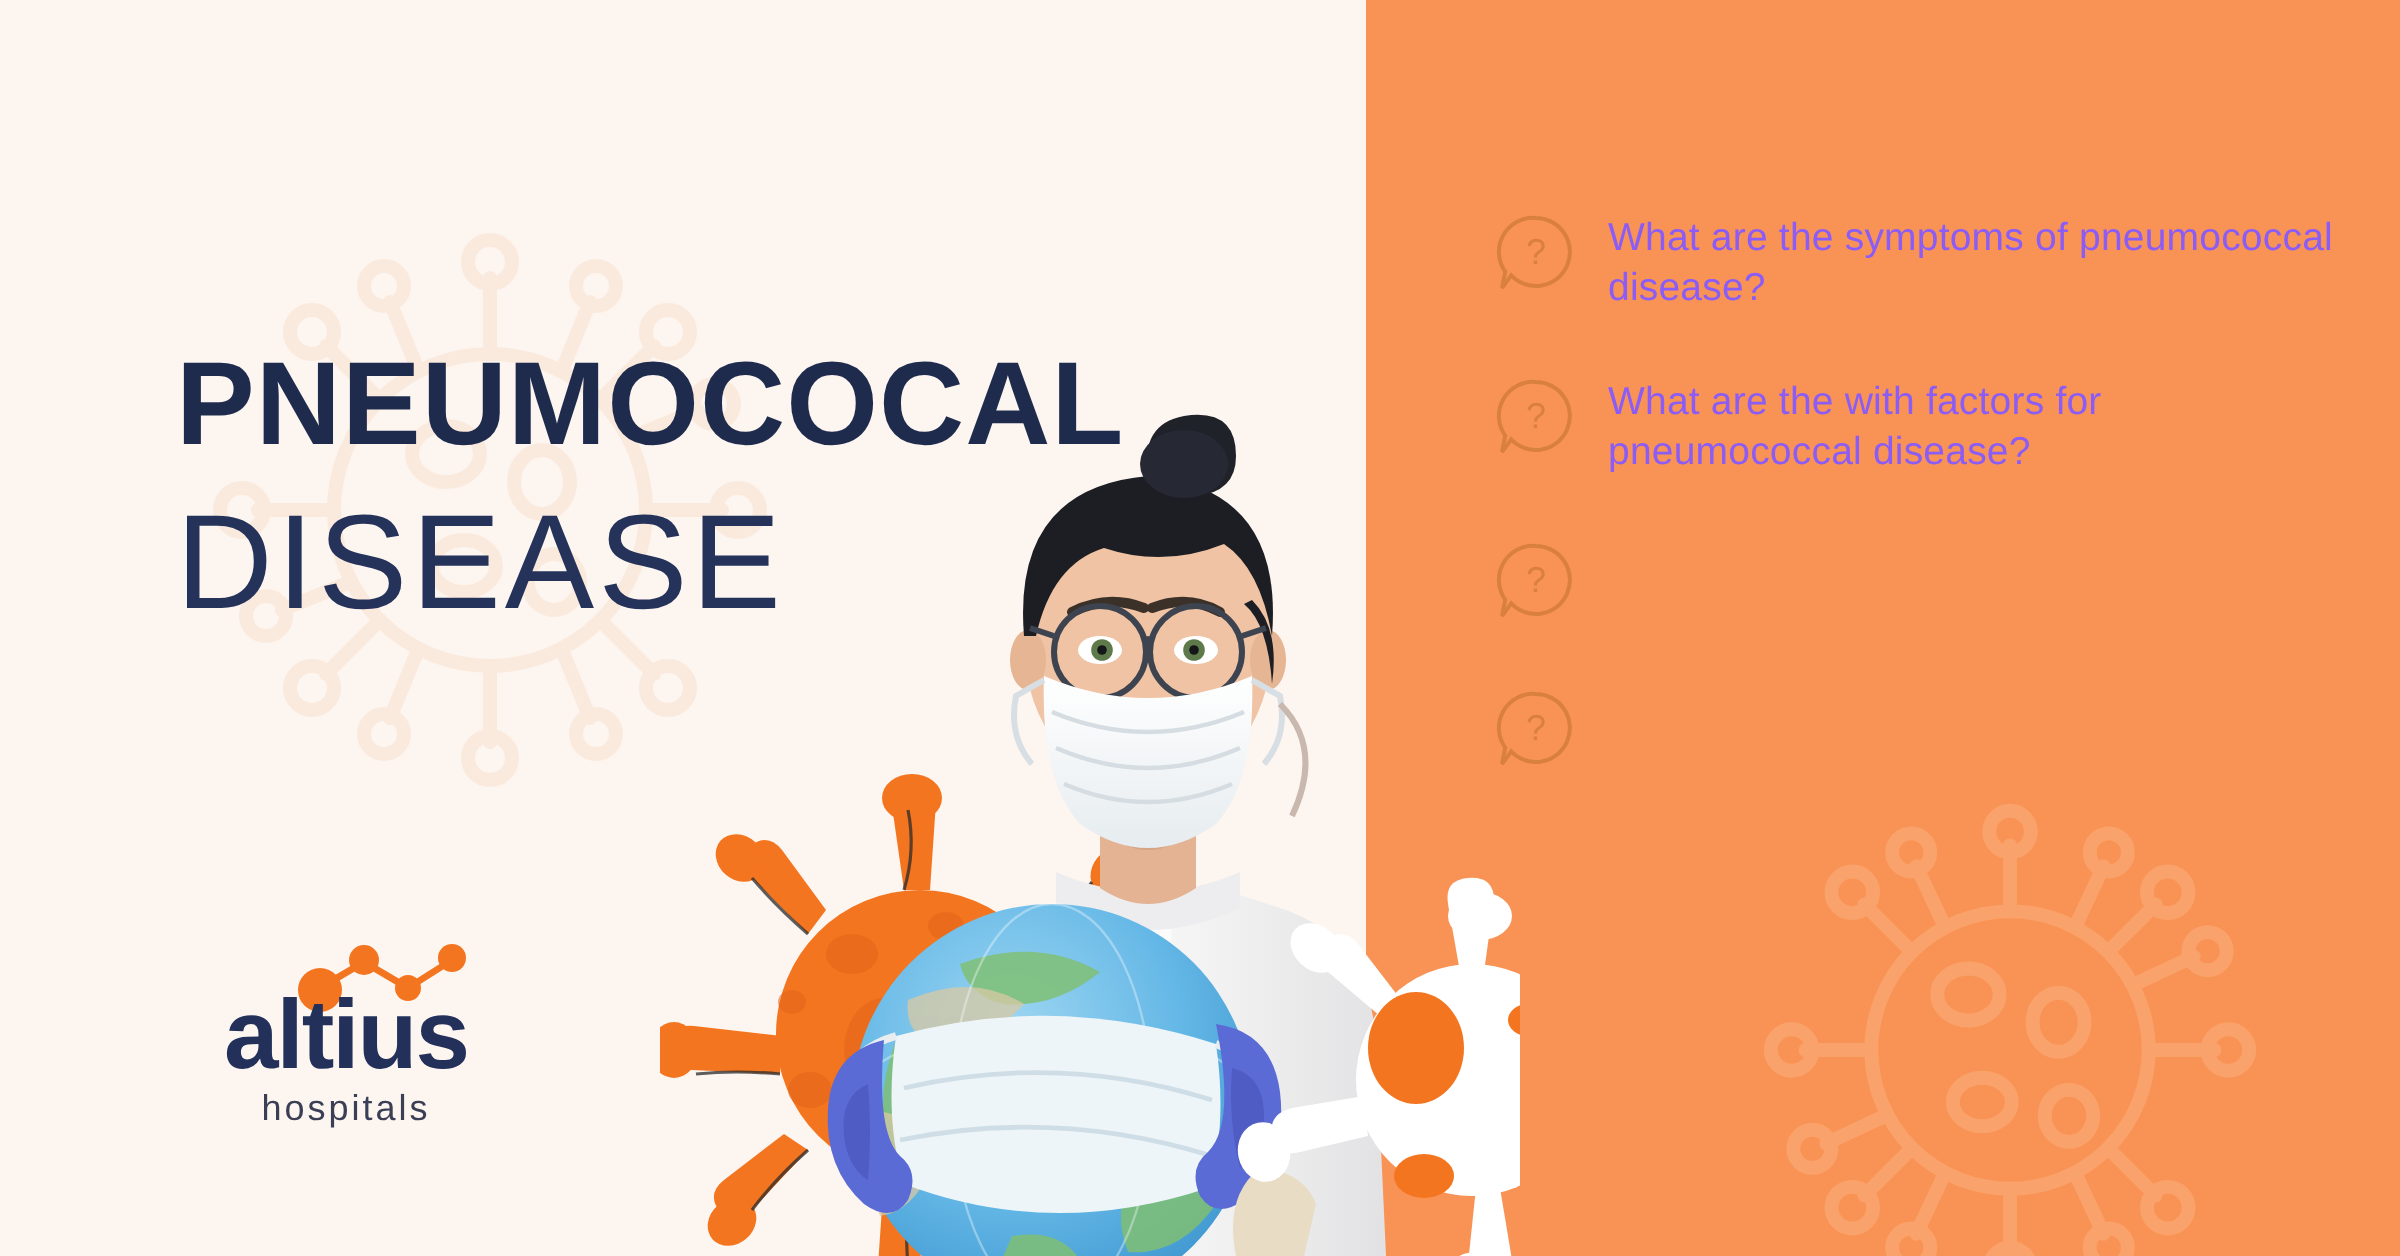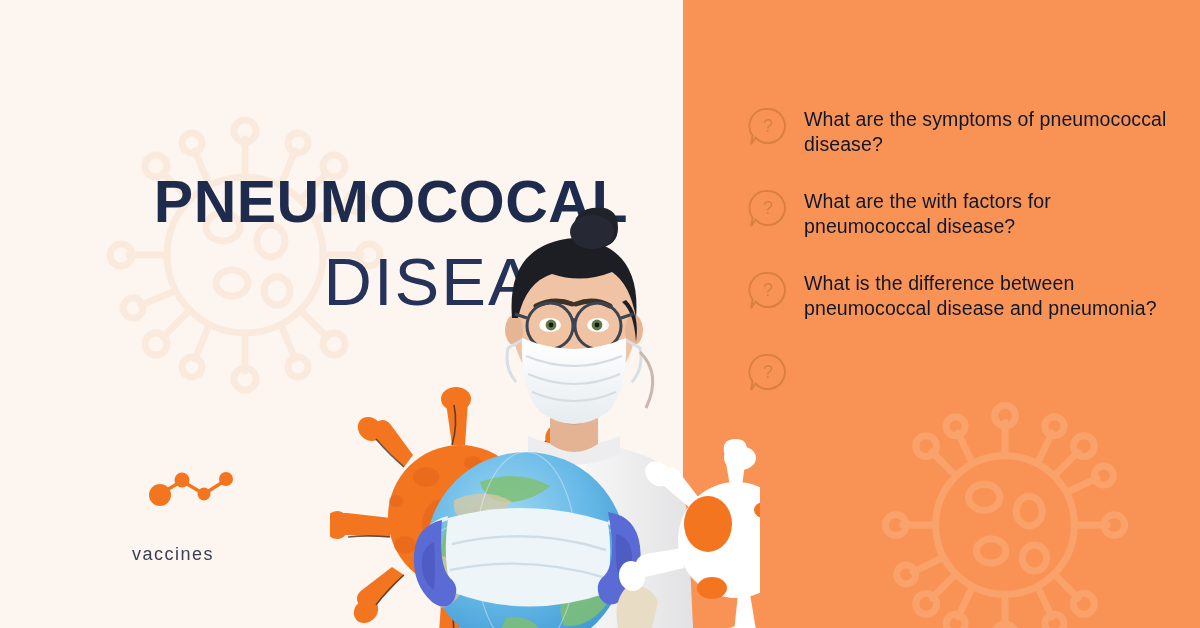--- a/index.html
+++ b/index.html
@@ -24,21 +24,21 @@
   }
 
   
   .wm{ position:absolute; pointer-events:none; }
   .wm-left{ left:95px; top:105px; width:300px; height:300px; opacity:.5; }
   .wm-right{ left:855px; top:395px; width:300px; height:260px; opacity:.55; }
 
   
   .title-block{
     position:absolute; left:88px; top:172px; width:540px;
-    text-align:right;
+    text-align:left;
   }
   .title-line1{
     font-size:59px; font-weight:bold; letter-spacing:.5px;
     color:#1E2B4D; line-height:1.02; white-space:nowrap;
   }
   .title-line2{
     font-size:67px; font-weight:normal; letter-spacing:2px;
     color:#25335A; line-height:1.25; margin-top:8px;
   }
 
@@ -57,21 +57,21 @@
 
   
   .photo{ position:absolute; left:330px; top:0; width:430px; height:628px; }
 
   
   .q-list{ position:absolute; left:748px; top:104px; width:420px; }
   .q-item{ display:flex; align-items:flex-start; margin-bottom:30px; }
   .q-item:last-child{ margin-bottom:0; }
   .q-icon{ flex:0 0 auto; width:40px; height:42px; margin-right:16px; margin-top:2px; }
   .q-text{
-    font-size:19.5px; line-height:1.26; color:#0f172a;
+    font-size:19.5px; line-height:1.26; color:#8b5cf6;
     letter-spacing:.1px; padding-top:3px;
   }
 </style>
 </head>
 <body>
 
 <div class="banner">
 
   <div class="panel-left"></div>
   <div class="panel-right"></div>
@@ -377,21 +377,22 @@
       <g stroke="#F4751F" stroke-width="3.4" fill="none" stroke-linecap="round">
         <line x1="24" y1="26" x2="46" y2="13"></line>
         <line x1="46" y1="13" x2="68" y2="26"></line>
         <line x1="68" y1="26" x2="90" y2="12"></line>
       </g>
       <circle cx="24" cy="27" r="11" fill="#F4751F"></circle>
       <circle cx="46" cy="12" r="7.5" fill="#F4751F"></circle>
       <circle cx="68" cy="26" r="6.5" fill="#F4751F"></circle>
       <circle cx="90" cy="11" r="7" fill="#F4751F"></circle>
     </svg>
-    <div class="logo-sub">vaccines</div>
+    <div class="logo-word">altius</div>
+    <div class="logo-sub">hospitals</div>
   </div>
 
   <div class="q-list">
 
     <div class="q-item">
       <svg class="q-icon" viewBox="0 0 40 42">
         <path d="M20 3 a17 17 0 1 1 -12.4 28.7 l-4.6 6.4 l1.6 -8.3 A17 17 0 0 1 20 3 z" fill="none" stroke="#D9803F" stroke-width="2"></path>
         <text x="20" y="26" text-anchor="middle" font-family="Liberation Sans, sans-serif" font-size="18" fill="#D9803F">?</text>
       </svg>
       <div class="q-text">What are the symptoms of pneumococcal disease?</div>
@@ -403,21 +404,20 @@
         <text x="20" y="26" text-anchor="middle" font-family="Liberation Sans, sans-serif" font-size="18" fill="#D9803F">?</text>
       </svg>
       <div class="q-text">What are the with factors for pneumococcal disease?</div>
     </div>
 
     <div class="q-item">
       <svg class="q-icon" viewBox="0 0 40 42">
         <path d="M20 3 a17 17 0 1 1 -12.4 28.7 l-4.6 6.4 l1.6 -8.3 A17 17 0 0 1 20 3 z" fill="none" stroke="#D9803F" stroke-width="2"></path>
         <text x="20" y="26" text-anchor="middle" font-family="Liberation Sans, sans-serif" font-size="18" fill="#D9803F">?</text>
       </svg>
-      <div class="q-text">What is the difference between pneumococcal disease and pneumonia?</div>
     </div>
 
     <div class="q-item">
       <svg class="q-icon" viewBox="0 0 40 42">
         <path d="M20 3 a17 17 0 1 1 -12.4 28.7 l-4.6 6.4 l1.6 -8.3 A17 17 0 0 1 20 3 z" fill="none" stroke="#D9803F" stroke-width="2"></path>
         <text x="20" y="26" text-anchor="middle" font-family="Liberation Sans, sans-serif" font-size="18" fill="#D9803F">?</text>
       </svg>
     </div>
 
   </div>

